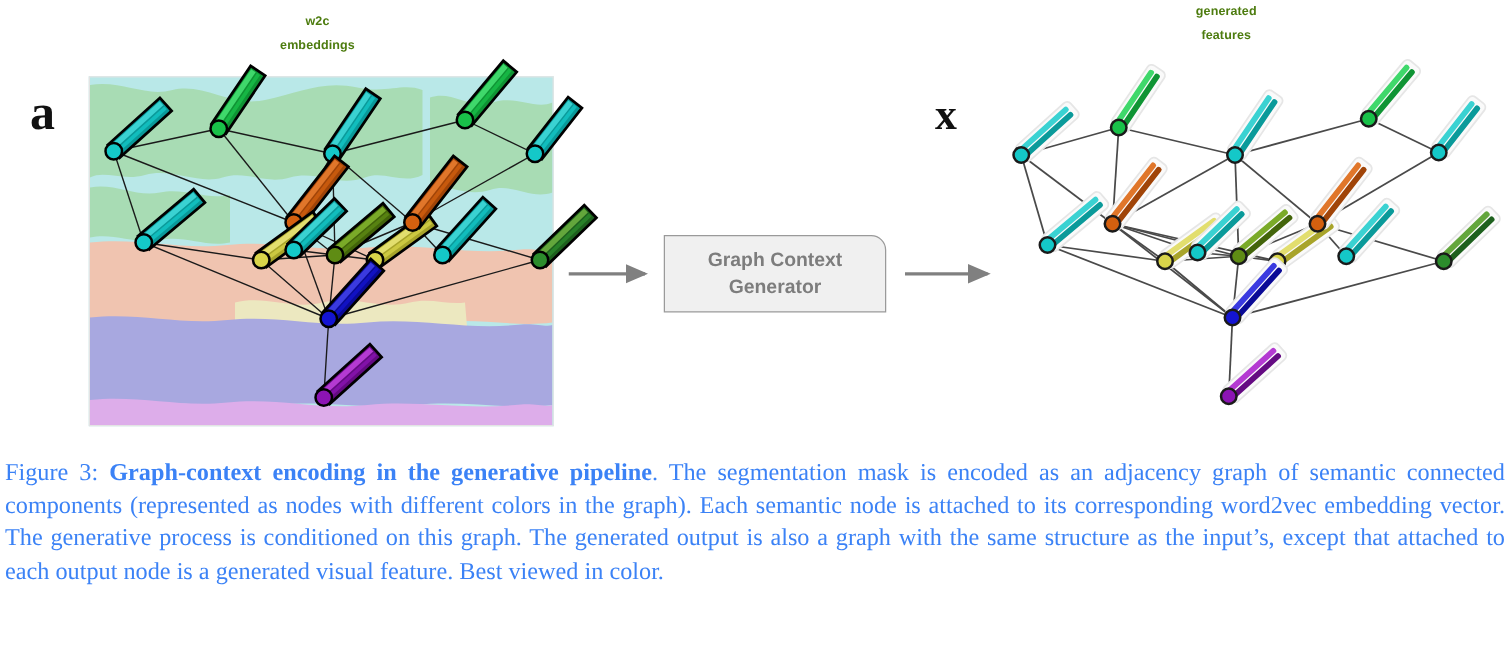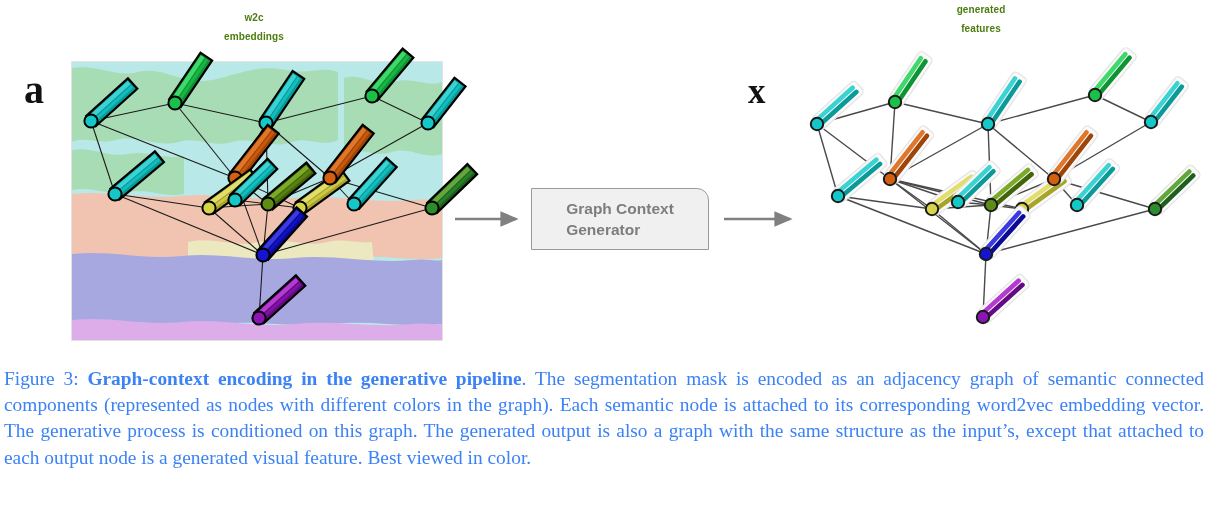--- a/index.html
+++ b/index.html
@@ -56,21 +56,21 @@
     position:absolute;left:531px;top:188px;width:178px;height:62px;
     background:#f0f0f0;
     border:1.6px solid #9a9a9a;
     border-radius:0 12px 0 0;
     box-sizing:border-box;
     display:flex;align-items:center;justify-content:center;
   }
   #generator-label{
     font-family:"Liberation Sans", sans-serif;
     font-weight:bold;font-size:15.5px;line-height:21px;
-    color:#7d7d7d;white-space:pre-line;
+    color:#7d7d7d;text-align:center;white-space:pre-line;
   }
 
   
   #caption{
     position:absolute;left:4px;top:366px;width:1200px;
     font-family:"Liberation Serif", serif;
     font-size:19.4px;
     line-height:26.2px;
     text-align:justify;
     text-justify:inter-word;

